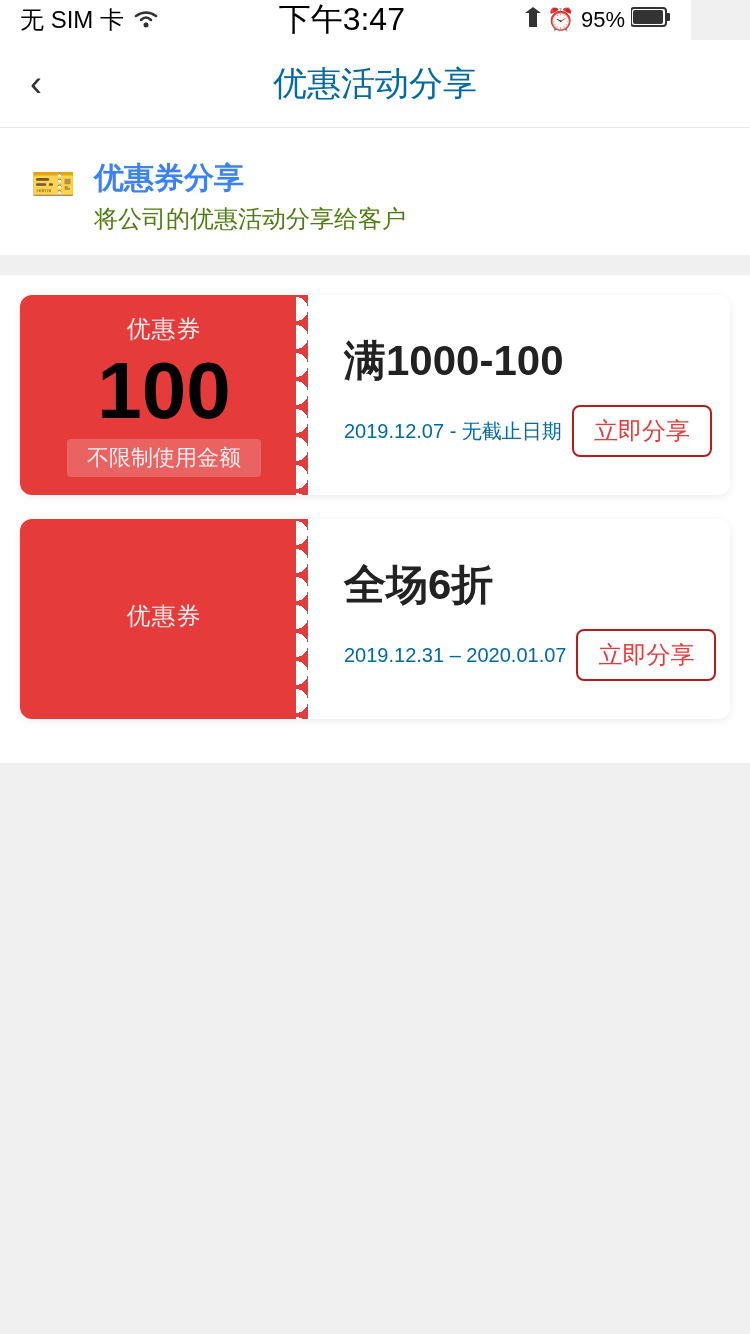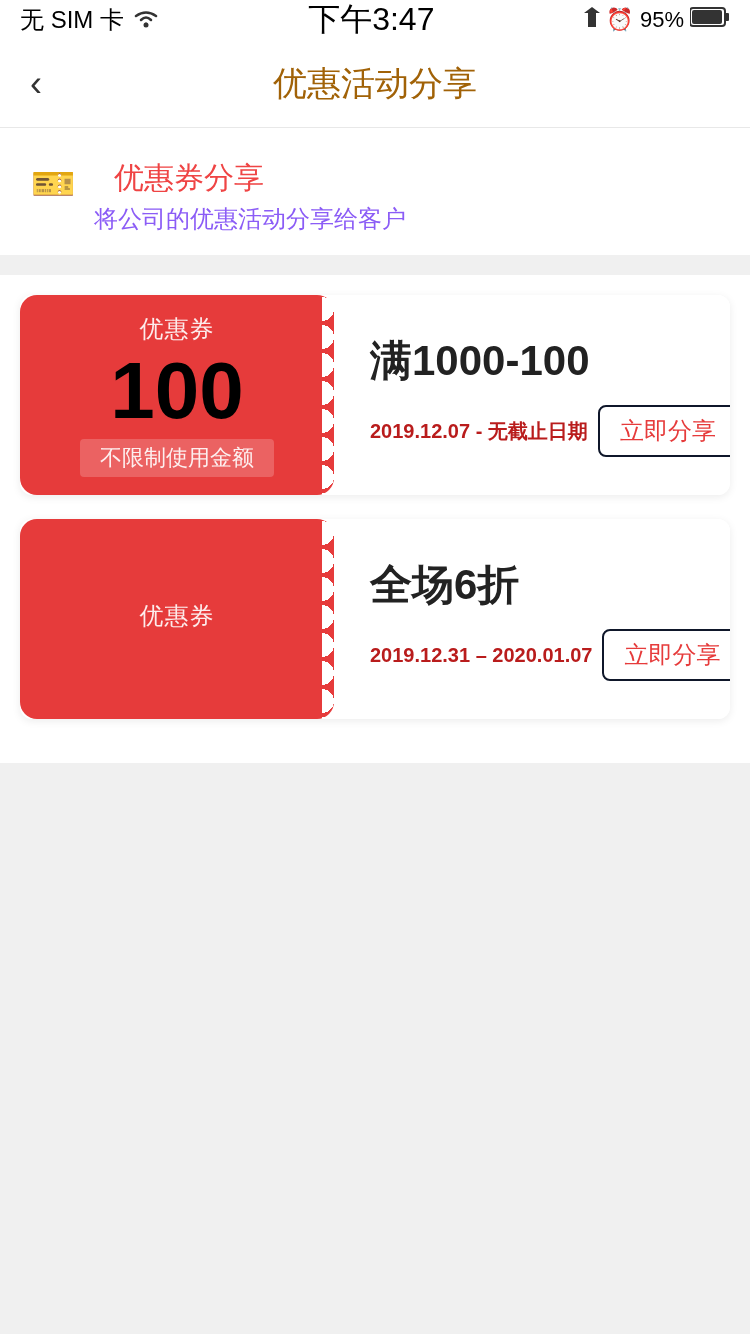--- a/index.html
+++ b/index.html
@@ -8,21 +8,21 @@
     body {
       width: 750px;
       min-height: 1334px;
       background: #f0f0f0;
       font-family: -apple-system, "PingFang SC", "Helvetica Neue", Arial, sans-serif;
       overflow-x: hidden;
     }
 
     
     .status-bar {
-      width: 750px;
+      width: 691px;
       height: 40px;
       background: #fff;
       display: flex;
       align-items: center;
       justify-content: space-between;
       padding: 0 20px;
       font-size: 24px;
       font-weight: 500;
     }
     .status-left {
@@ -55,21 +55,21 @@
     .nav-back {
       position: absolute;
       left: 30px;
       font-size: 36px;
       color: #333;
       cursor: pointer;
     }
     .nav-title {
       font-size: 34px;
       font-weight: 500;
-      color: #a16207;
+      color: #0369a1;
     }
 
     
     .section-header {
       background: #fff;
       padding: 30px 30px 20px 30px;
       display: flex;
       align-items: flex-start;
       gap: 16px;
     }
@@ -79,28 +79,27 @@
       display: flex;
       align-items: center;
       justify-content: center;
       font-size: 36px;
       flex-shrink: 0;
       margin-top: 2px;
     }
     .section-text-block {}
     .section-title {
       font-size: 30px;
-      font-weight: 400;
-      color: #ef4444;
+      font-weight: 700;
+      color: #3b82f6;
       line-height: 1.3;
-      margin-left: 20px;
     }
     .section-subtitle {
       font-size: 24px;
-      color: #8b5cf6;
+      color: #4d7c0f;
       margin-top: 6px;
     }
 
     
     .divider {
       height: 20px;
       background: #f0f0f0;
     }
 
     
@@ -117,29 +116,28 @@
       border-radius: 12px;
       overflow: hidden;
       margin-bottom: 24px;
       box-shadow: 0 2px 8px rgba(0,0,0,0.08);
       background: #fff;
       position: relative;
     }
 
     
     .coupon-left {
-      width: 314px;
+      width: 288px;
       background: #e63b3b;
       display: flex;
       flex-direction: column;
       align-items: center;
       justify-content: center;
       position: relative;
       flex-shrink: 0;
-      border-radius: 17px;
     }
 
     
     .coupon-left::after {
       content: '';
       position: absolute;
       right: -12px;
       top: 0;
       width: 24px;
       height: 100%;
@@ -185,26 +183,25 @@
       margin-bottom: 16px;
     }
     .coupon-bottom-row {
       display: flex;
       align-items: center;
       justify-content: space-between;
       gap: 10px;
     }
     .coupon-date {
       font-size: 20px;
-      color: #b91c1c;
-      flex-shrink: 0;
-      font-weight: bold;
+      color: #0369a1;
+      flex-shrink: 0;
     }
     .share-btn {
-      border: 2px solid #0f172a;
+      border: 2px solid #b91c1c;
       border-radius: 8px;
       color: #e63b3b;
       font-size: 24px;
       padding: 8px 20px;
       background: #fff;
       cursor: pointer;
       white-space: nowrap;
       flex-shrink: 0;
     }
 

